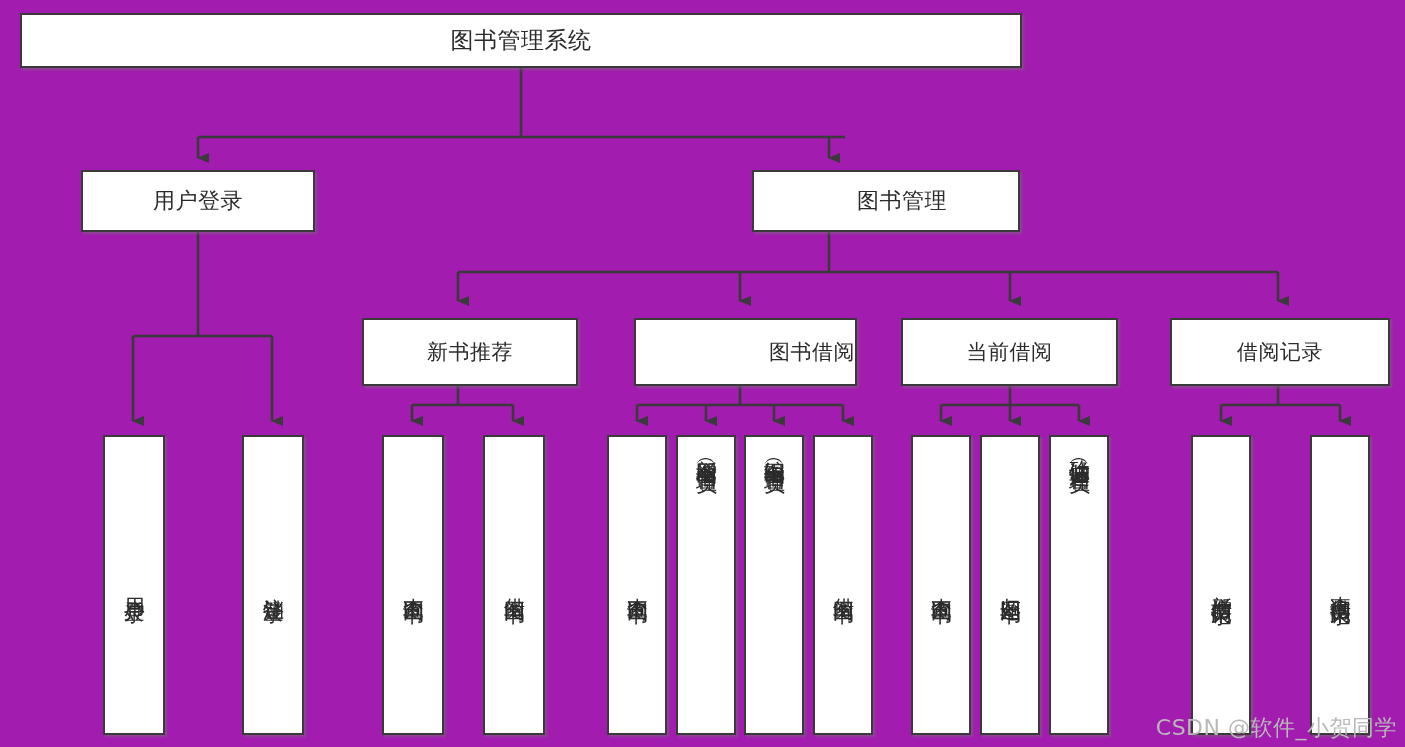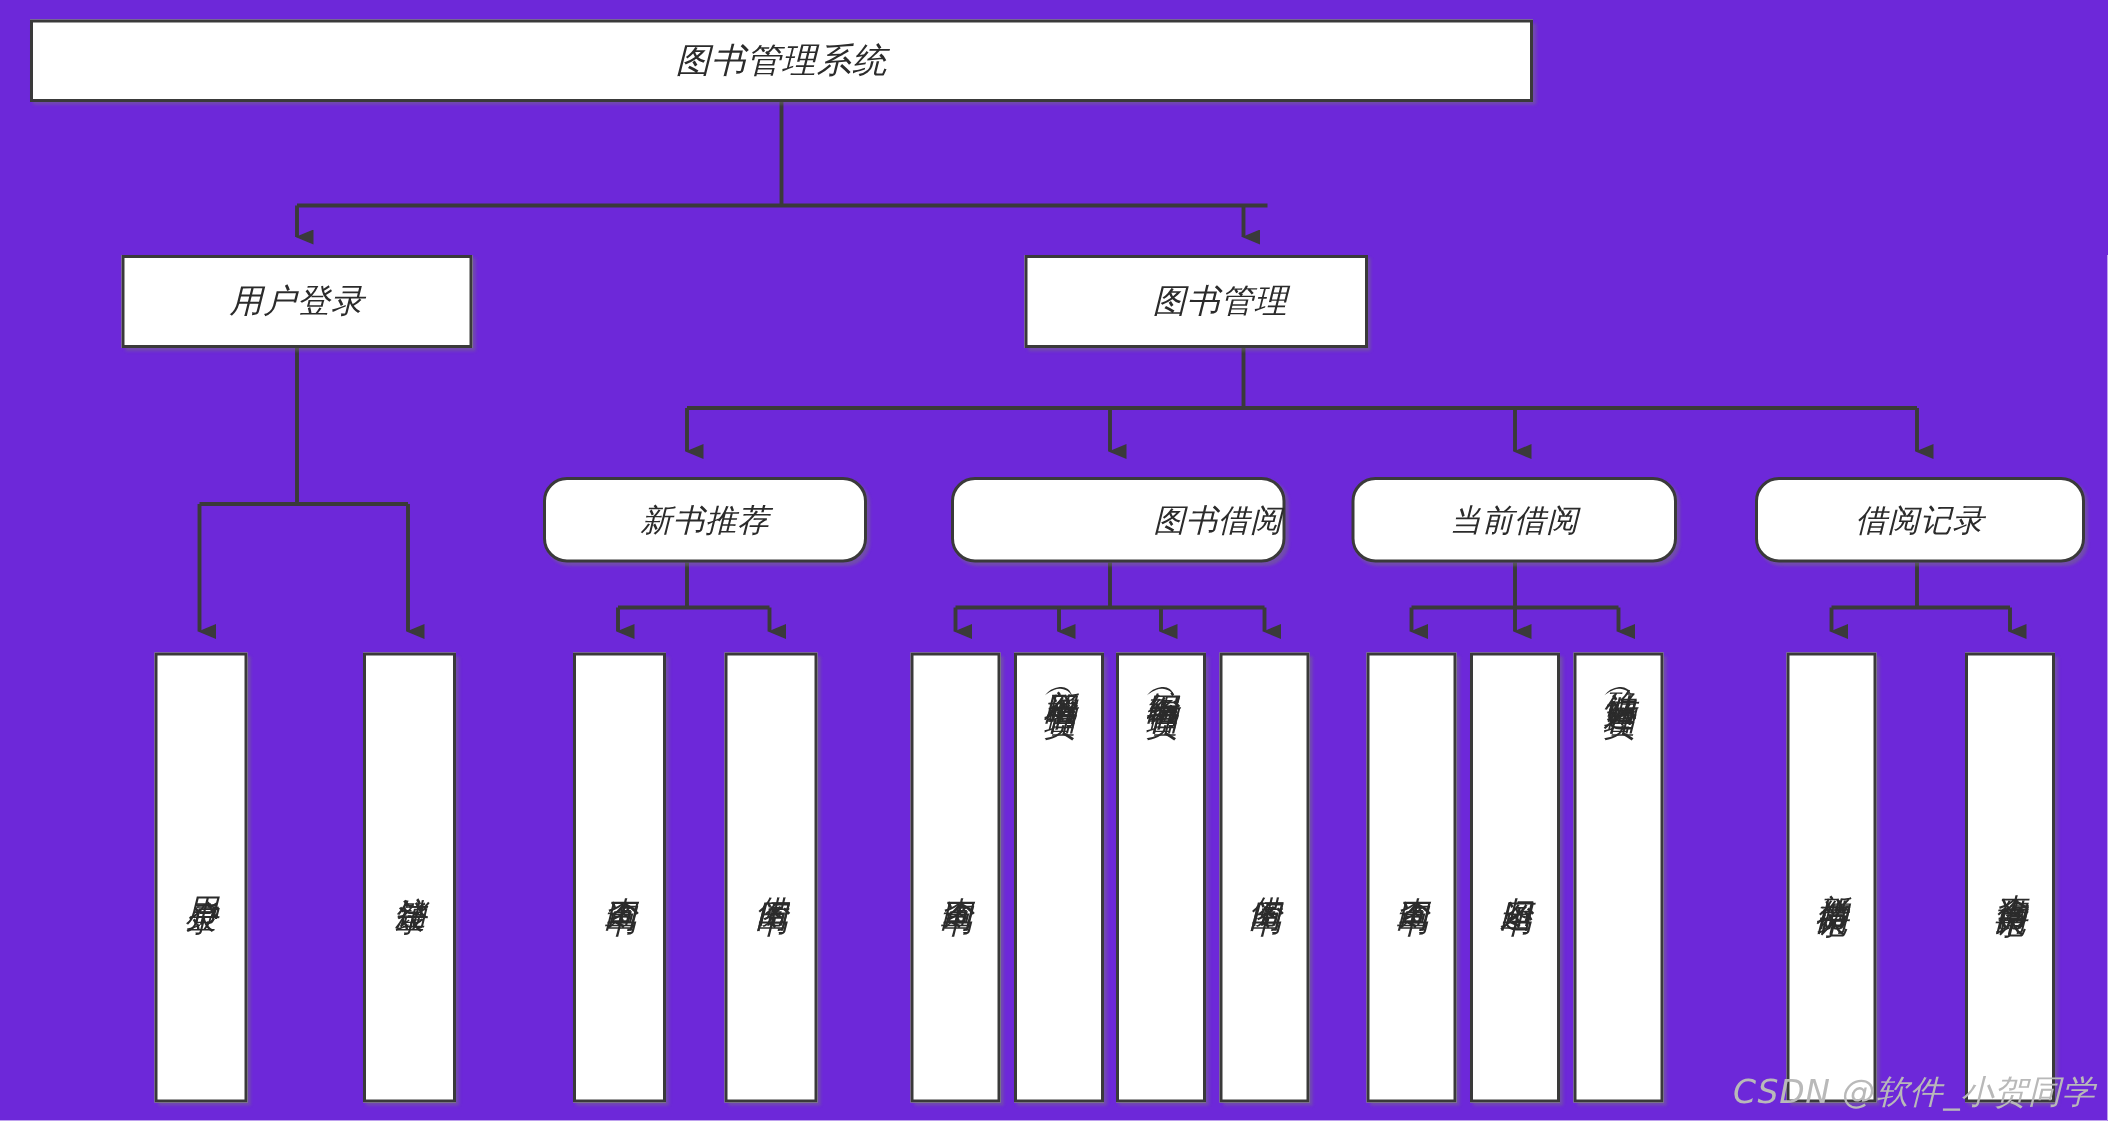--- a/index.html
+++ b/index.html
@@ -8,23 +8,22 @@
     padding: 0;
     background: #ffffff;
   }
   body {
     font-family: "DejaVu Sans", "Liberation Sans", sans-serif;
   }
   #canvas {
     position: relative;
     width: 1405px;
     height: 747px;
-    background: #6d28d9;
+    background: #a21caf;
     overflow: hidden;
-    font-style: italic;
   }
   #edges {
     position: absolute;
     left: 0;
     top: 0;
     width: 1405px;
     height: 747px;
     pointer-events: none;
   }
   .node {
@@ -51,22 +50,21 @@
     height: 55px;
   }
   .node.root .node-label { font-size: 23px; }
 
   .node.level1 {
     height: 62px;
   }
   .node.level1 .node-label { font-size: 22px; }
 
   .node.level2 {
-    height: 57px;
-    border-radius: 16px;
+    height: 68px;
   }
   .node.level2 .node-label { font-size: 21px; }
 
   .node.leaf {
     top: 435px;
     height: 300px;
     align-items: flex-start;
     padding-top: 6px;
   }
   .node.leaf .node-label {
@@ -148,21 +146,21 @@
     </g>
   </svg>
 
   <div class="node root">
     <span class="node-label">图书管理系统</span>
   </div>
 
   <div class="node level1" style="left:81px; top:170px; width:234px;">
     <span class="node-label">用户登录</span>
   </div>
-  <div class="node level1" style="left:683px; top:170px; width:229px;padding-left:32px;">
+  <div class="node level1" style="left:752px; top:170px; width:268px;padding-left:32px;">
     <span class="node-label">图书管理</span>
   </div>
 
   <div class="node level2" style="left:362px; top:318px; width:216px;">
     <span class="node-label">新书推荐</span>
   </div>
   <div class="node level2" style="left:634px; top:318px; width:223px;justify-content:flex-end;">
     <span class="node-label">图书借阅</span>
   </div>
   <div class="node level2" style="left:901px; top:318px; width:217px;">

